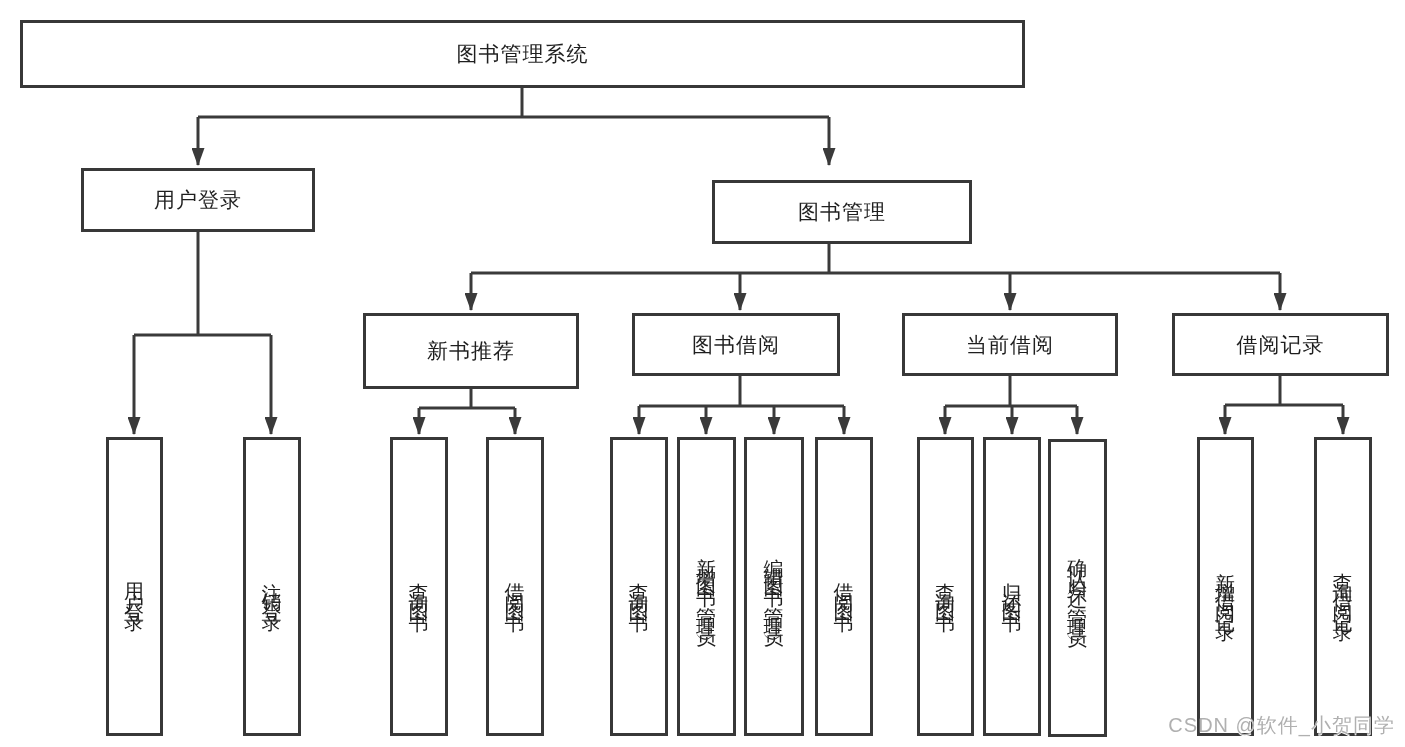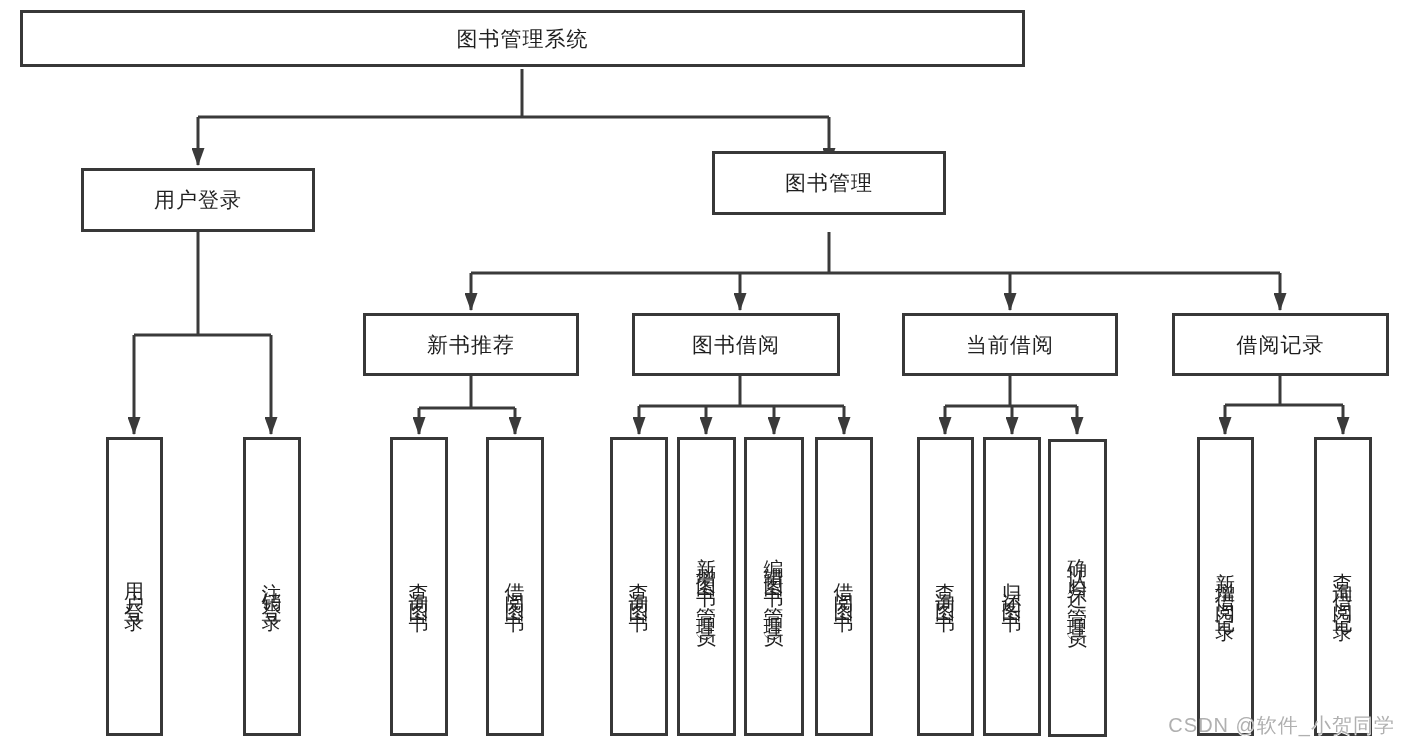--- a/index.html
+++ b/index.html
@@ -117,32 +117,32 @@
     </g>
 
     <g>
       <line x1="1280" y1="376" x2="1280" y2="405"></line>
       <line x1="1225" y1="405" x2="1343" y2="405"></line>
       <line x1="1225" y1="405" x2="1225" y2="434" marker-end="url(#arrow)"></line>
       <line x1="1343" y1="405" x2="1343" y2="434" marker-end="url(#arrow)"></line>
     </g>
   </svg>
 
-  <div class="node h" style="left:20px;top:10px;width:1005px;height:57px">
+  <div class="node h" style="left:20px;top:20px;width:1005px;height:68px">
     <span>图书管理系统</span>
   </div>
 
   <div class="node h" style="left:81px;top:168px;width:234px;height:64px">
     <span>用户登录</span>
   </div>
-  <div class="node h" style="left:712px;top:151px;width:234px;height:64px">
+  <div class="node h" style="left:712px;top:180px;width:260px;height:64px">
     <span>图书管理</span>
   </div>
 
-  <div class="node h" style="left:363px;top:313px;width:216px;height:63px">
+  <div class="node h" style="left:363px;top:313px;width:216px;height:76px">
     <span>新书推荐</span>
   </div>
   <div class="node h" style="left:632px;top:313px;width:208px;height:63px">
     <span>图书借阅</span>
   </div>
   <div class="node h" style="left:1172px;top:313px;width:217px;height:63px">
     <span>借阅记录</span>
   </div>
   <div class="node h" style="left:902px;top:313px;width:216px;height:63px">
     <span>当前借阅</span>

